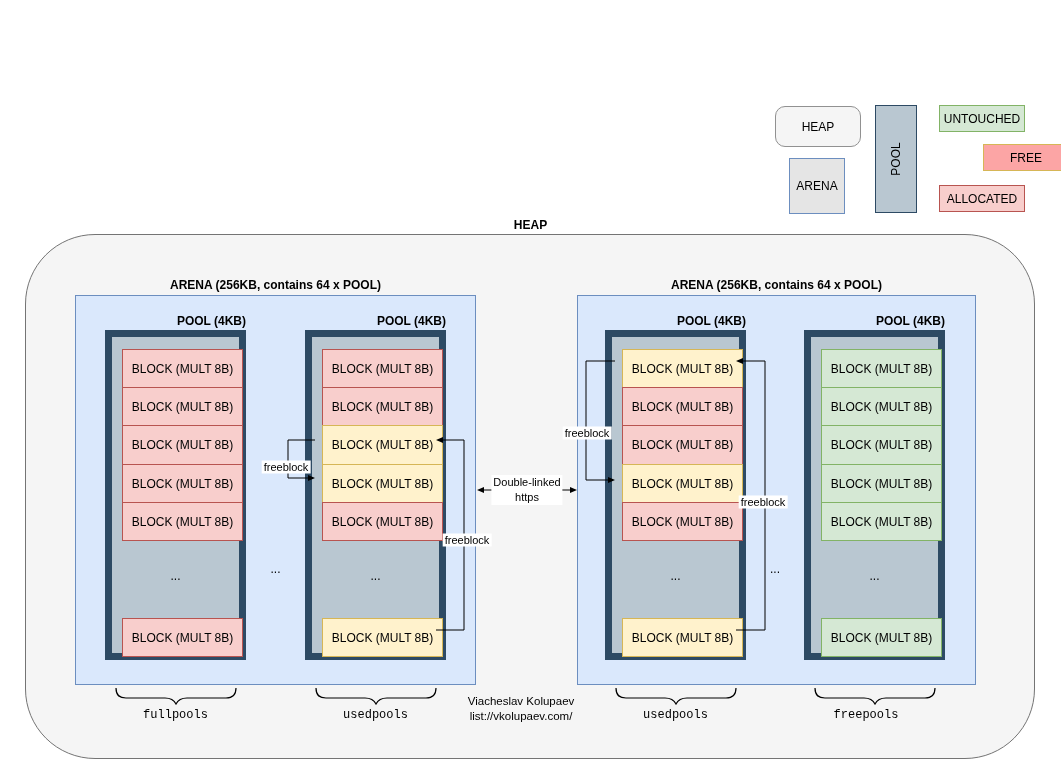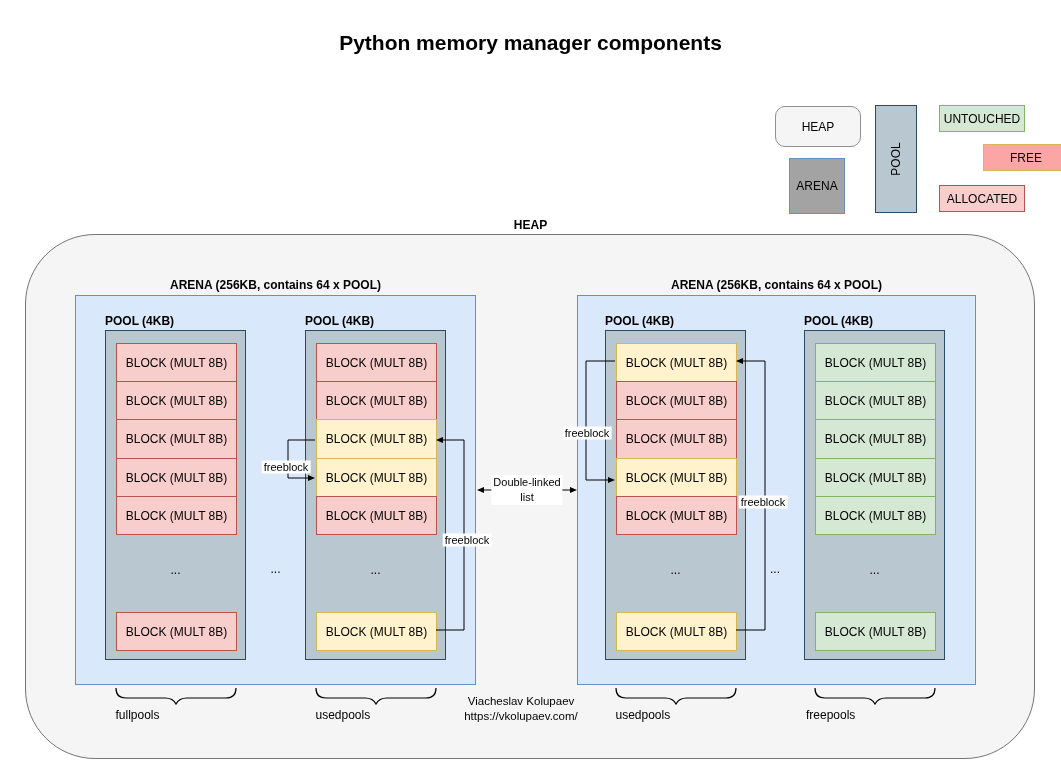--- a/index.html
+++ b/index.html
@@ -9,46 +9,45 @@
          font-size:21px;font-weight:bold;}
   .cbox{position:absolute;box-sizing:border-box;border:1px solid #888;
         display:flex;align-items:center;justify-content:center;font-size:12px;}
   .vtext{transform:rotate(-90deg);white-space:nowrap;font-size:12px;}
   .heap-label{position:absolute;top:218px;left:0;width:100%;text-align:center;
               font-size:12px;font-weight:bold;}
   .heap-container{position:absolute;left:25px;top:234px;width:1008px;height:523px;
                   border-radius:70px;background:#f5f5f5;border:1px solid #747474;}
   .arena{position:absolute;box-sizing:border-box;background:#dae8fc;border:1px solid #6c8ebf;}
   .arena-label{position:absolute;text-align:center;font-size:12px;font-weight:bold;white-space:nowrap;}
-  .pool{position:absolute;box-sizing:border-box;background:#b9c7d1;border:1px solid #701a75;}
-  .pool-label{position:absolute;text-align:left;font-size:12px;font-weight:bold;}
+  .pool{position:absolute;box-sizing:border-box;background:#b9c7d1;border:7px solid #701a75;}
+  .pool-label{position:absolute;text-align:right;font-size:12px;font-weight:bold;}
   .block{position:absolute;left:10px;width:121px;box-sizing:border-box;border:1px solid #000;
          display:flex;align-items:center;justify-content:center;font-size:12px;white-space:nowrap;}
   .dots{position:absolute;text-align:center;font-size:12px;}
   .overlay{position:absolute;left:0;top:0;pointer-events:none;}
   .aline{stroke:#000;stroke-width:1;fill:none;}
   .lbl{position:absolute;transform:translate(-50%,-50%);background:#fff;font-size:11px;
        padding:0 2px;white-space:nowrap;text-align:center;line-height:13px;}
   .dl-lbl{line-height:15px;text-align:center;}
   .brace{position:absolute;}
-  .brace-label{position:absolute;text-align:left;font-size:12px;}
+  .brace-label{position:absolute;text-align:center;font-size:12px;font-family:Liberation Mono, monospace;}
   .credit{position:absolute;left:521px;top:694px;transform:translateX(-50%);
           text-align:center;font-size:11.5px;line-height:15px;white-space:nowrap;}
 </style>
 </head>
 <body>
 
 <div class="canvas">
 
-  <div class="title">Python memory manager components</div>
 
   <div class="cbox" style="left: 775px; top: 106px; width: 86px; height: 41px; border-radius: 10px; background: rgb(245, 245, 245); border-color: rgb(145, 145, 145);">
     <span>HEAP</span>
   </div>
-  <div class="cbox" style="left: 789px; top: 158px; width: 56px; height: 56px; background: #a3a3a3; border-color: rgb(108, 142, 191);">
+  <div class="cbox" style="left: 789px; top: 158px; width: 56px; height: 56px; background: #e5e5e5; border-color: rgb(108, 142, 191);">
     <span>ARENA</span>
   </div>
   <div class="cbox" style="left: 875px; top: 105px; width: 42px; height: 108px; background: rgb(185, 199, 209); border-color: rgb(45, 74, 100);">
     <span class="vtext">POOL</span>
   </div>
   <div id="legend-states">
       <div class="cbox" style="left: 939px; top: 105px; width: 86px; height: 27px; background: rgb(213, 232, 212); border-color: rgb(130, 179, 102);">
         <span>UNTOUCHED</span>
       </div>
       <div class="cbox" style="left: 939px; top: 144px; width: 86px; height: 27px; background: #fca5a5; border-color: rgb(214, 182, 86); margin-left: 44px;">
@@ -126,21 +125,21 @@
     <path class="aline" d="M736,630 H765 V361 H742" marker-end="url(#arrE)"></path>
     <path class="aline" d="M483,490 H571" marker-start="url(#arrS)" marker-end="url(#arrE)"></path>
   </svg>
 
   <div class="lbl" style="left:286px;top:467px;">freeblock</div>
   <div class="lbl" style="left:467px;top:540px;">freeblock</div>
   <div class="lbl" style="left:587px;top:433px;">freeblock</div>
   <div class="lbl" style="left:763px;top:502px;">freeblock</div>
   <div class="lbl dl-lbl" style="left:527px;top:490px;">
     <div>Double-linked</div>
-    <div>list</div>
+    <div>https</div>
   </div>
 
   <div id="braces">
       <div class="brace" style="left: 114.5px; top: 687px; width: 122px; height: 18px;"><svg width="122" height="18" viewBox="0 0 122 18">
           <path d="M1,1 C1,9 5,11 11,11 L50,11 C56,11 59,13 61,17 C63,13 66,11 72,11 L111,11 C117,11 121,9 121,1" fill="none" stroke="#000" stroke-width="1.2"></path>
         </svg></div>
       <div class="brace-label" style="left: 115.5px; top: 708px; width: 120px;">fullpools</div>
       <div class="brace" style="left: 314.5px; top: 687px; width: 122px; height: 18px;"><svg width="122" height="18" viewBox="0 0 122 18">
           <path d="M1,1 C1,9 5,11 11,11 L50,11 C56,11 59,13 61,17 C63,13 66,11 72,11 L111,11 C117,11 121,9 121,1" fill="none" stroke="#000" stroke-width="1.2"></path>
         </svg></div>
@@ -150,16 +149,16 @@
         </svg></div>
       <div class="brace-label" style="left: 615.5px; top: 708px; width: 120px;">usedpools</div>
       <div class="brace" style="left: 813.5px; top: 687px; width: 122px; height: 18px;"><svg width="122" height="18" viewBox="0 0 122 18">
           <path d="M1,1 C1,9 5,11 11,11 L50,11 C56,11 59,13 61,17 C63,13 66,11 72,11 L111,11 C117,11 121,9 121,1" fill="none" stroke="#000" stroke-width="1.2"></path>
         </svg></div>
       <div class="brace-label" style="left: 806px; top: 708px; width: 120px;">freepools</div>
     </div>
 
   <div class="credit">
     <div>Viacheslav Kolupaev</div>
-    <div>https://vkolupaev.com/</div>
+    <div>list://vkolupaev.com/</div>
   </div>
 
 </div>
 
 </body></html>

